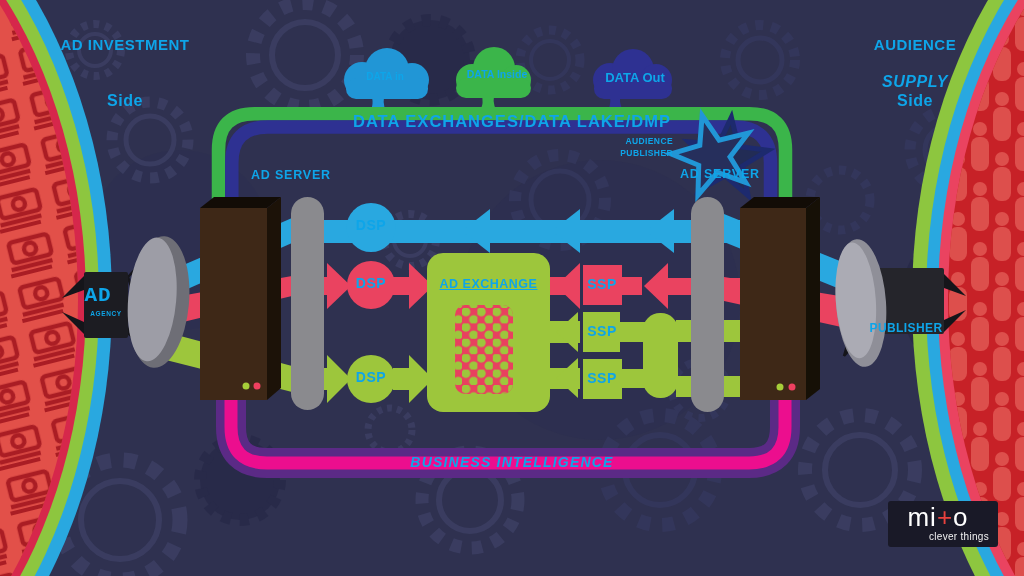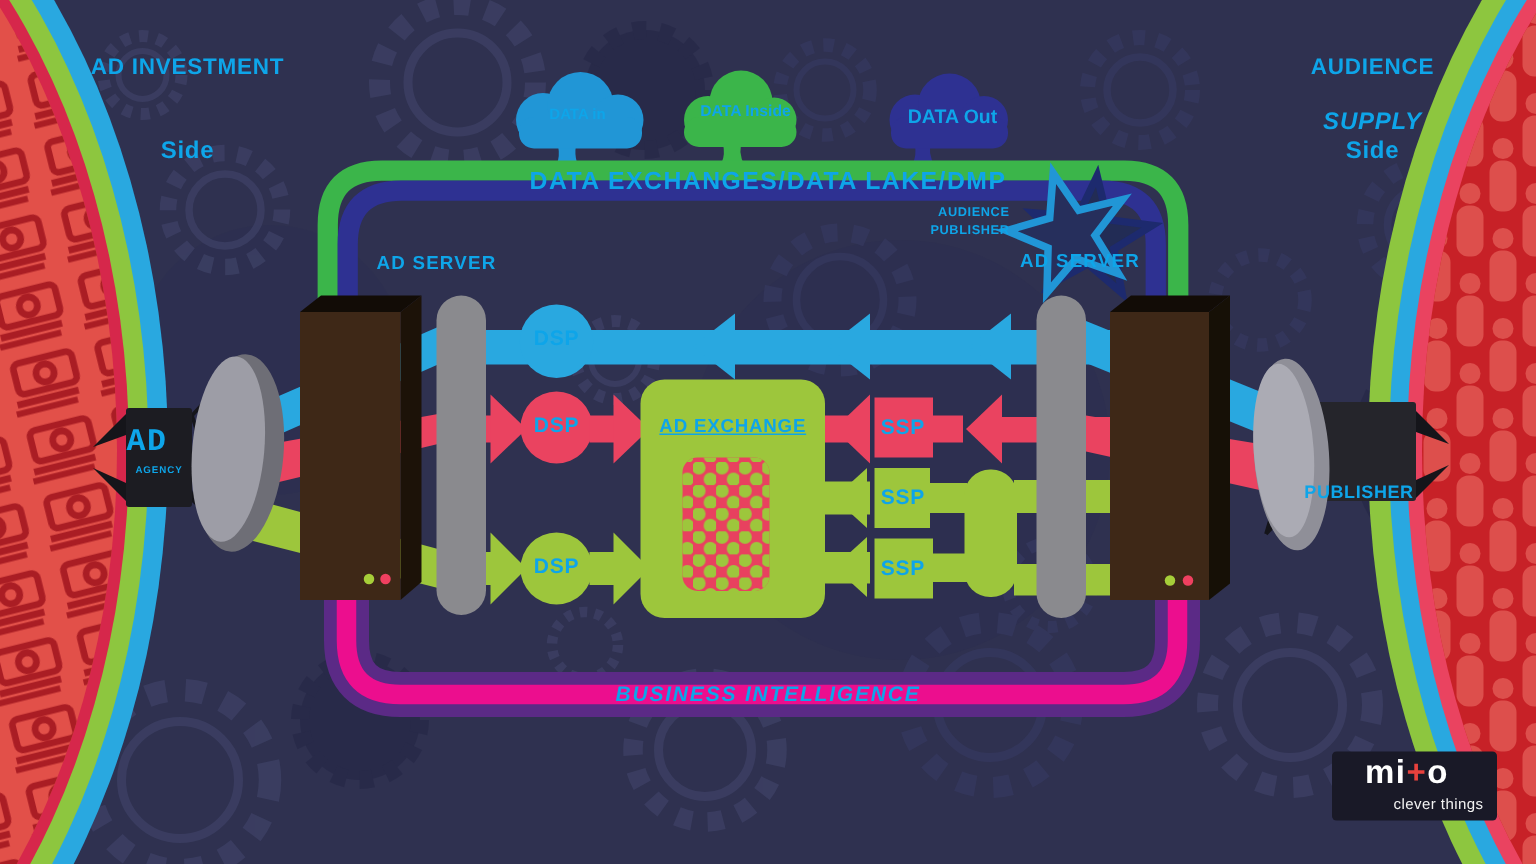--- a/index.html
+++ b/index.html
@@ -1,21 +1,21 @@
 <!DOCTYPE html>
 <html><head>
 <meta charset="utf-8">
 <style>
   html,body{margin:0;padding:0;background:#1c1d30;}
   .stage{position:relative;width:1024px;height:576px;overflow:hidden;background:#2f3150;
          font-family:"Liberation Sans",sans-serif;}
   .stage svg.art{position:absolute;left:0;top:0;}
   .lb{position:absolute;color:#0ea5e9;font-weight:700;text-align:center;line-height:1.12;white-space:nowrap;z-index:5;}
   .logo-box{position:absolute;left:888px;top:501px;width:110px;height:46px;background:#191927;border-radius:3px;z-index:6;}
-  .logo-brand{position:absolute;left:0;top:1px;width:100px;text-align:center;font-size:22px;font-weight:700;color:#fff;letter-spacing:1px;}
+  .logo-brand{position:absolute;left:0;top:1px;width:100px;text-align:center;font-size:26px;font-weight:400;color:#fff;letter-spacing:1px;}
   .logo-brand .plus{color:#e8413d;}
   .logo-tagline{position:absolute;right:9px;bottom:5px;font-size:10px;font-weight:400;color:#f2f2f2;letter-spacing:.3px;}
 </style>
 </head>
 <body>
 
 <div class="stage">
 
 <svg class="art" width="1024" height="576" viewBox="0 0 1024 576">
   <defs>

